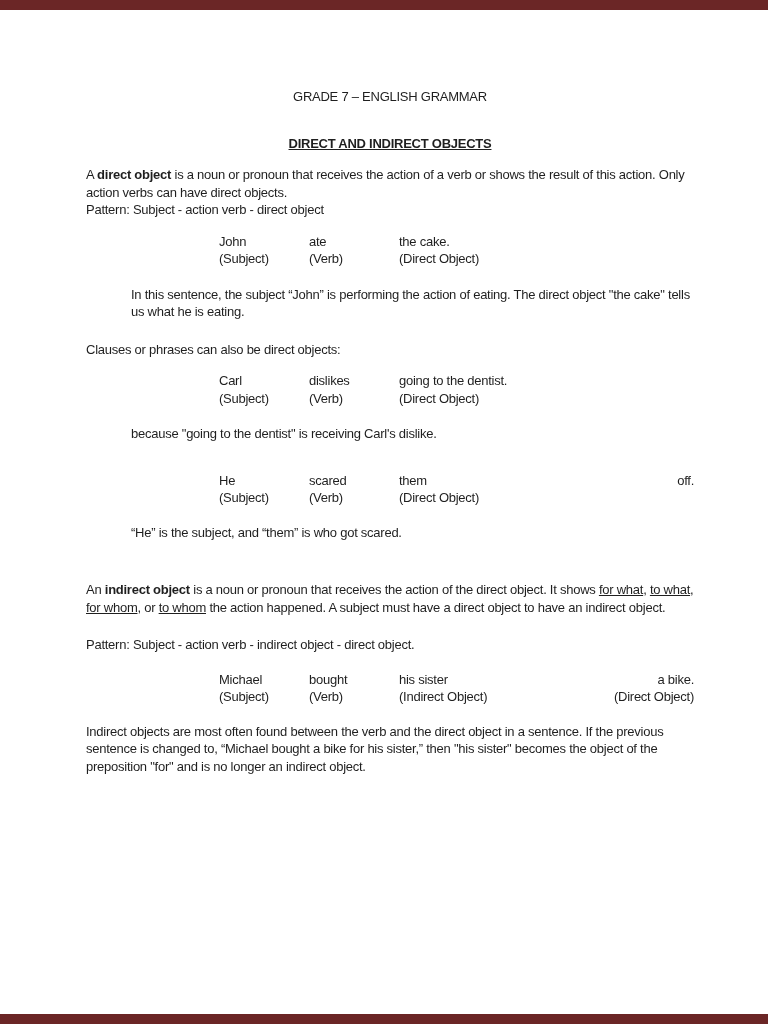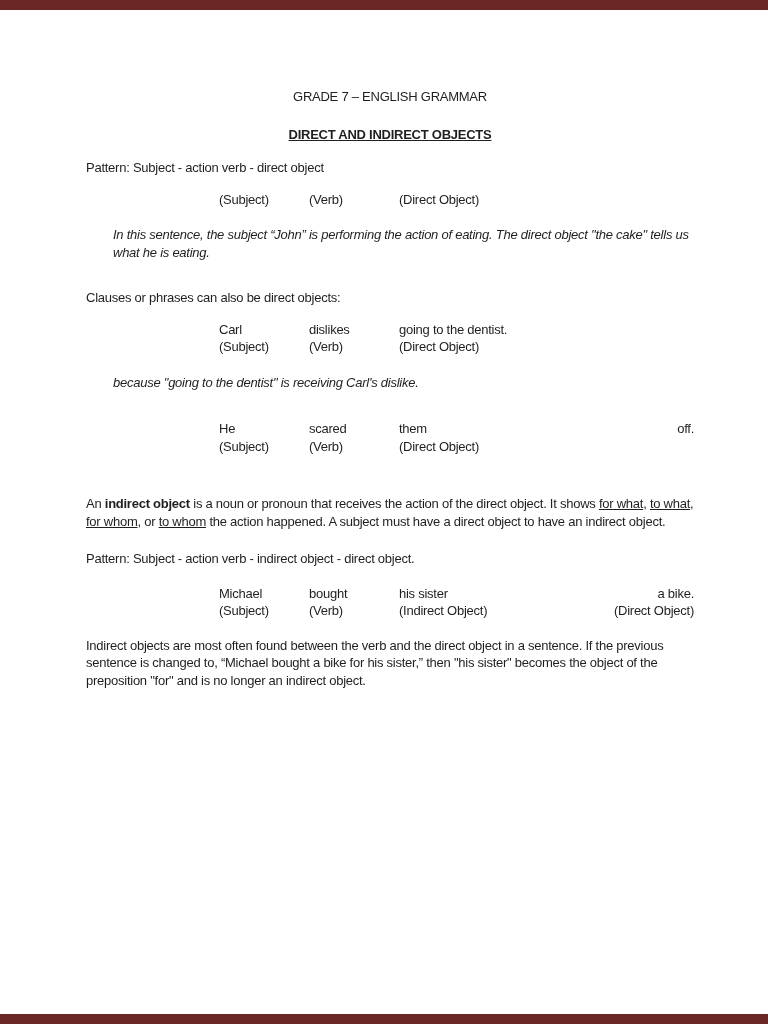--- a/index.html
+++ b/index.html
@@ -22,55 +22,62 @@
     box-sizing: border-box;
     padding: 88px 74px 0 86px;
     font-size: 13px;
     letter-spacing: -0.25px;
     line-height: 17.5px;
   }
   .center { text-align: center; }
   .doc-title { margin-top: 0; }
   .doc-heading { font-weight: bold; text-decoration: underline; }
   .para { text-align: left; }
-  .indent { margin-left: 27px; font-style: italic; }
+  .indent { margin-left: 45px; }
   .ex { margin-left: 133px; }
   .ex-row { display: flex; }
   .ex-cell { flex: none; white-space: nowrap; }
   .ex-cell.c0 { width: 90px; }
   .ex-cell.c1 { width: 90px; }
   .ex-cell.c2 { width: 135px; }
   .ex-cell.c3 { flex: 1; text-align: right; }
 </style>
 </head>
 <body>
 
 <div class="chrome-bar top" style="background: rgb(107, 38, 38);"></div>
 
 <div class="doc">
 
   <div class="center doc-title">GRADE 7 – ENGLISH GRAMMAR</div>
 
-  <div class="center doc-heading" style="margin-top:20px">DIRECT AND INDIRECT OBJECTS</div>
+  <div class="center doc-heading" style="margin-top:29px">DIRECT AND INDIRECT OBJECTS</div>
 
+  <div class="para" style="margin-top:14px"><span>A </span><span style="font-weight: bold;">direct object</span><span> is a noun or pronoun that receives the action of a verb or shows the result of this action. Only action verbs can have direct objects.</span></div>
 
-  <div class="para" style="margin-top:16px">Pattern: Subject - action verb - direct object</div>
+  <div class="para" style="">Pattern: Subject - action verb - direct object</div>
 
   <div class="ex" style="margin-top:14px">
+      <div class="ex-row">
+        <div class="ex-cell c0">John</div>
+        <div class="ex-cell c1">ate</div>
+        <div class="ex-cell c2">the cake.</div>
+        <div class="ex-cell c3"></div>
+      </div>
       <div class="ex-row">
         <div class="ex-cell c0">(Subject)</div>
         <div class="ex-cell c1">(Verb)</div>
         <div class="ex-cell c2">(Direct Object)</div>
         <div class="ex-cell c3"></div>
       </div>
     </div>
 
   <div class="para indent" style="margin-top:18px">In this sentence, the subject “John” is performing the action of eating. The direct object "the cake" tells us what he is eating.</div>
 
-  <div class="para" style="margin-top:28px">Clauses or phrases can also be direct objects:</div>
+  <div class="para" style="margin-top:20px">Clauses or phrases can also be direct objects:</div>
 
   <div class="ex" style="margin-top:14px">
       <div class="ex-row">
         <div class="ex-cell c0">Carl</div>
         <div class="ex-cell c1">dislikes</div>
         <div class="ex-cell c2">going to the dentist.</div>
         <div class="ex-cell c3"></div>
       </div>
       <div class="ex-row">
         <div class="ex-cell c0">(Subject)</div>
@@ -91,20 +98,21 @@
         <div class="ex-cell c3">off.</div>
       </div>
       <div class="ex-row">
         <div class="ex-cell c0">(Subject)</div>
         <div class="ex-cell c1">(Verb)</div>
         <div class="ex-cell c2">(Direct Object)</div>
         <div class="ex-cell c3"></div>
       </div>
     </div>
 
+  <div class="para indent" style="margin-top:17px">“He” is the subject, and “them” is who got scared.</div>
 
   <div class="para" style="margin-top:40px"><span>An </span><span style="font-weight: bold;">indirect object</span><span> is a noun or pronoun that receives the action of the direct object. It shows </span><span style="text-decoration: underline;">for what</span><span>, </span><span style="text-decoration: underline;">to what</span><span>, </span><span style="text-decoration: underline;">for whom</span><span>, or </span><span style="text-decoration: underline;">to whom</span><span> the action happened. A subject must have a direct object to have an indirect object.</span></div>
 
   <div class="para" style="margin-top:20px">Pattern: Subject - action verb - indirect object - direct object.</div>
 
   <div class="ex" style="margin-top:17px">
       <div class="ex-row">
         <div class="ex-cell c0">Michael</div>
         <div class="ex-cell c1">bought</div>
         <div class="ex-cell c2">his sister</div>

